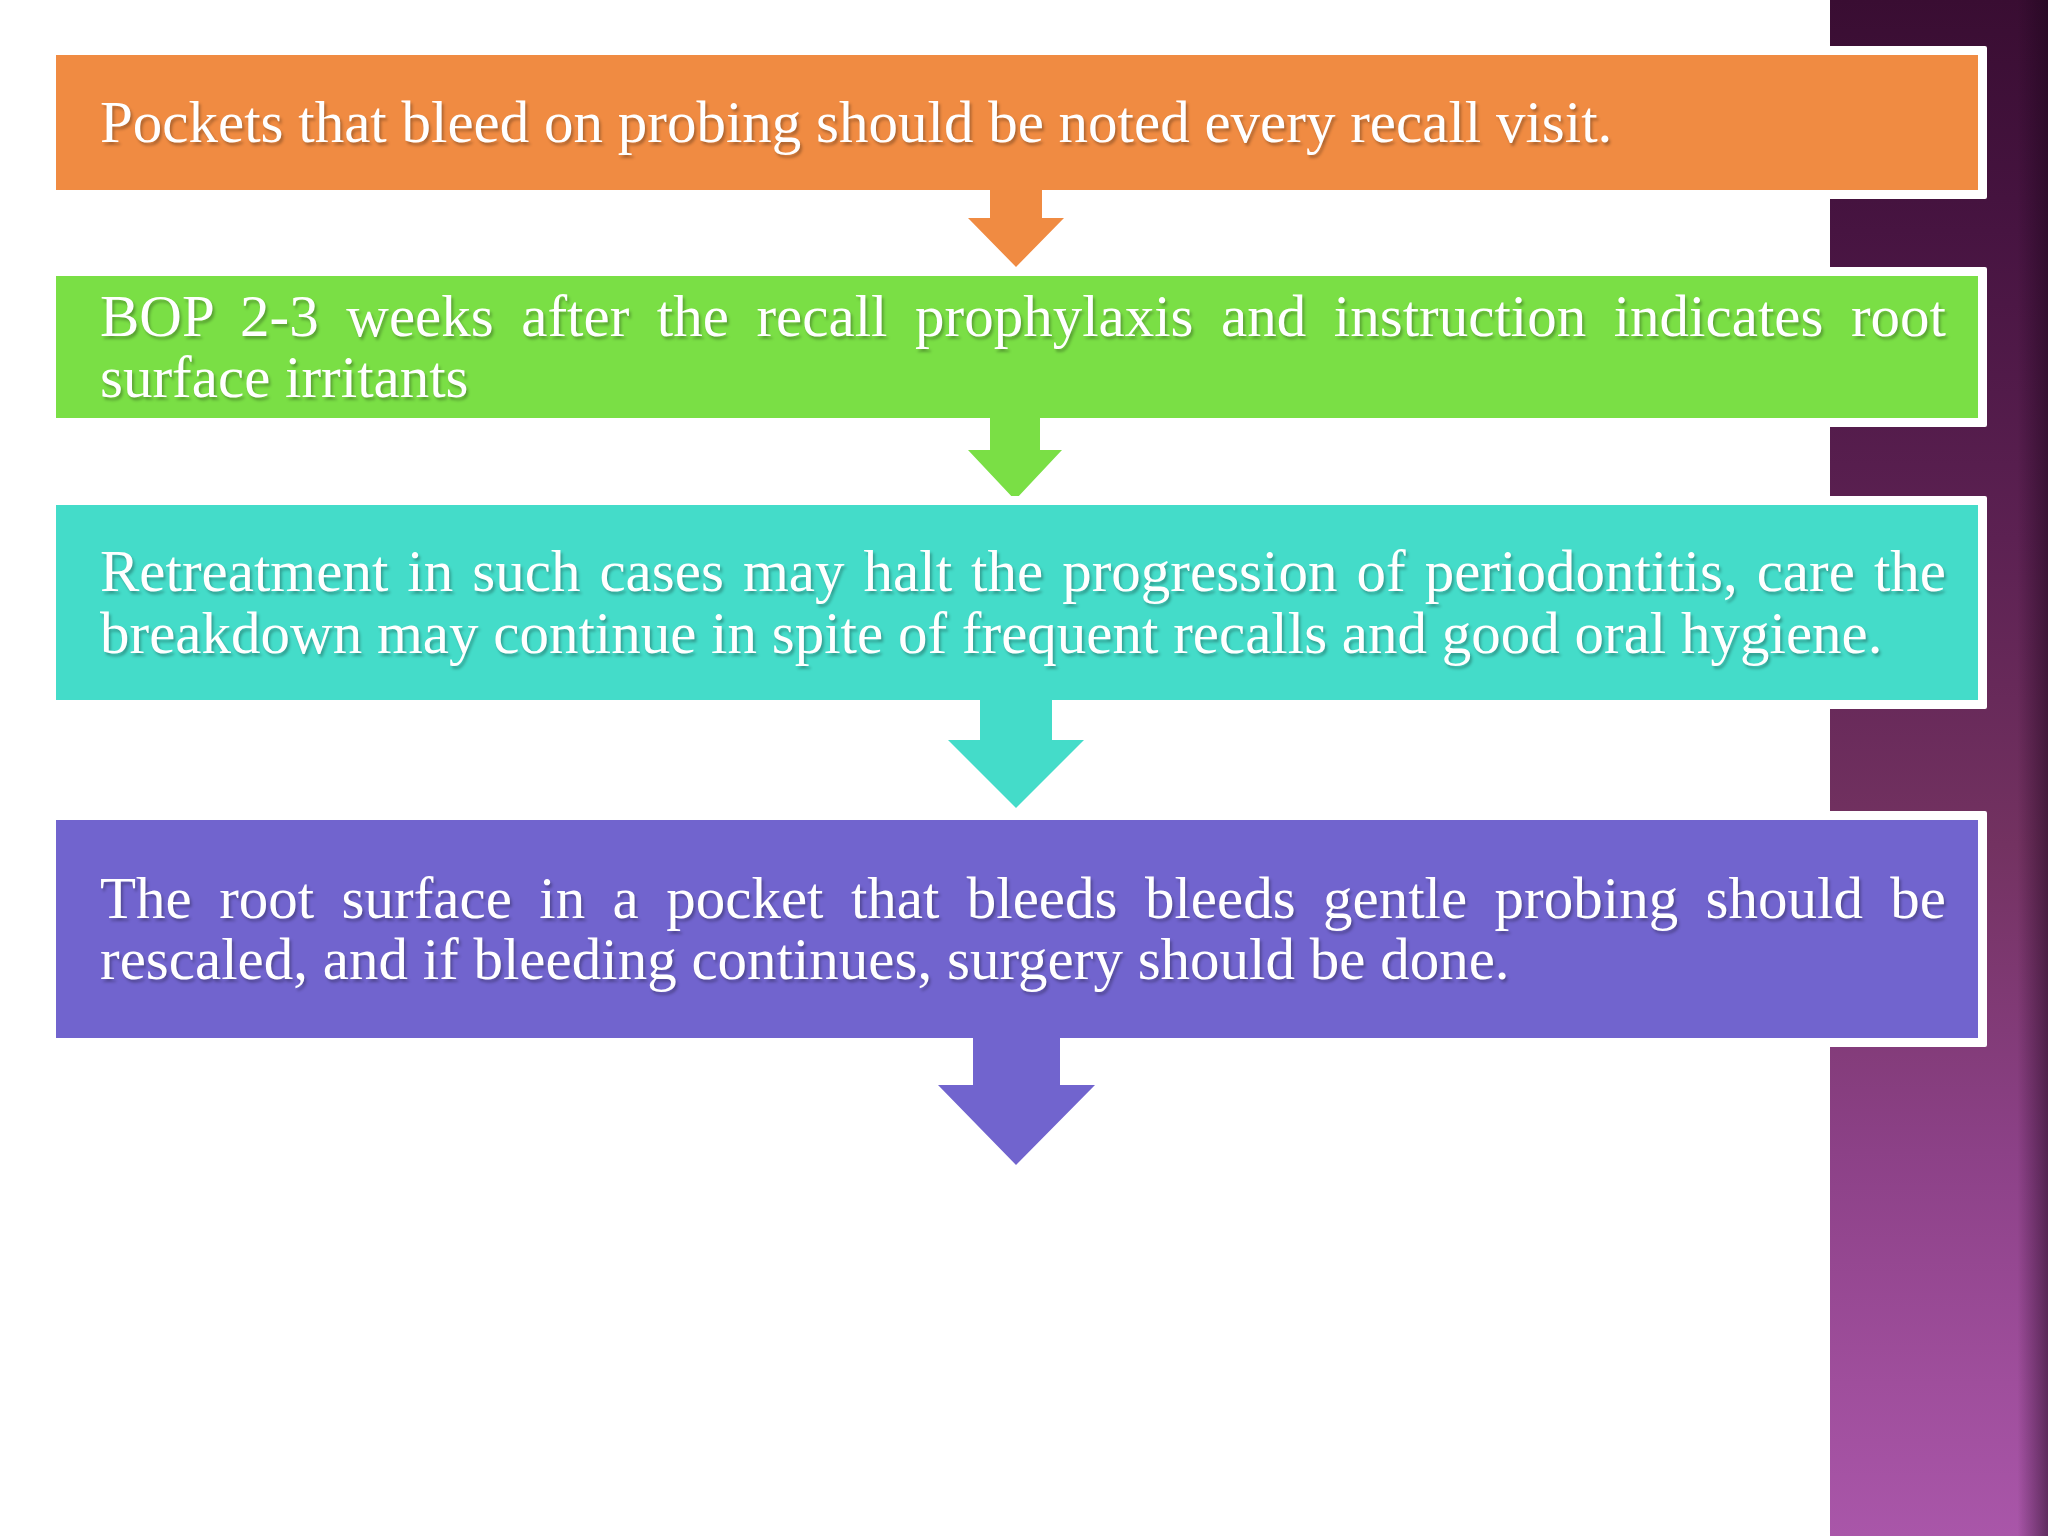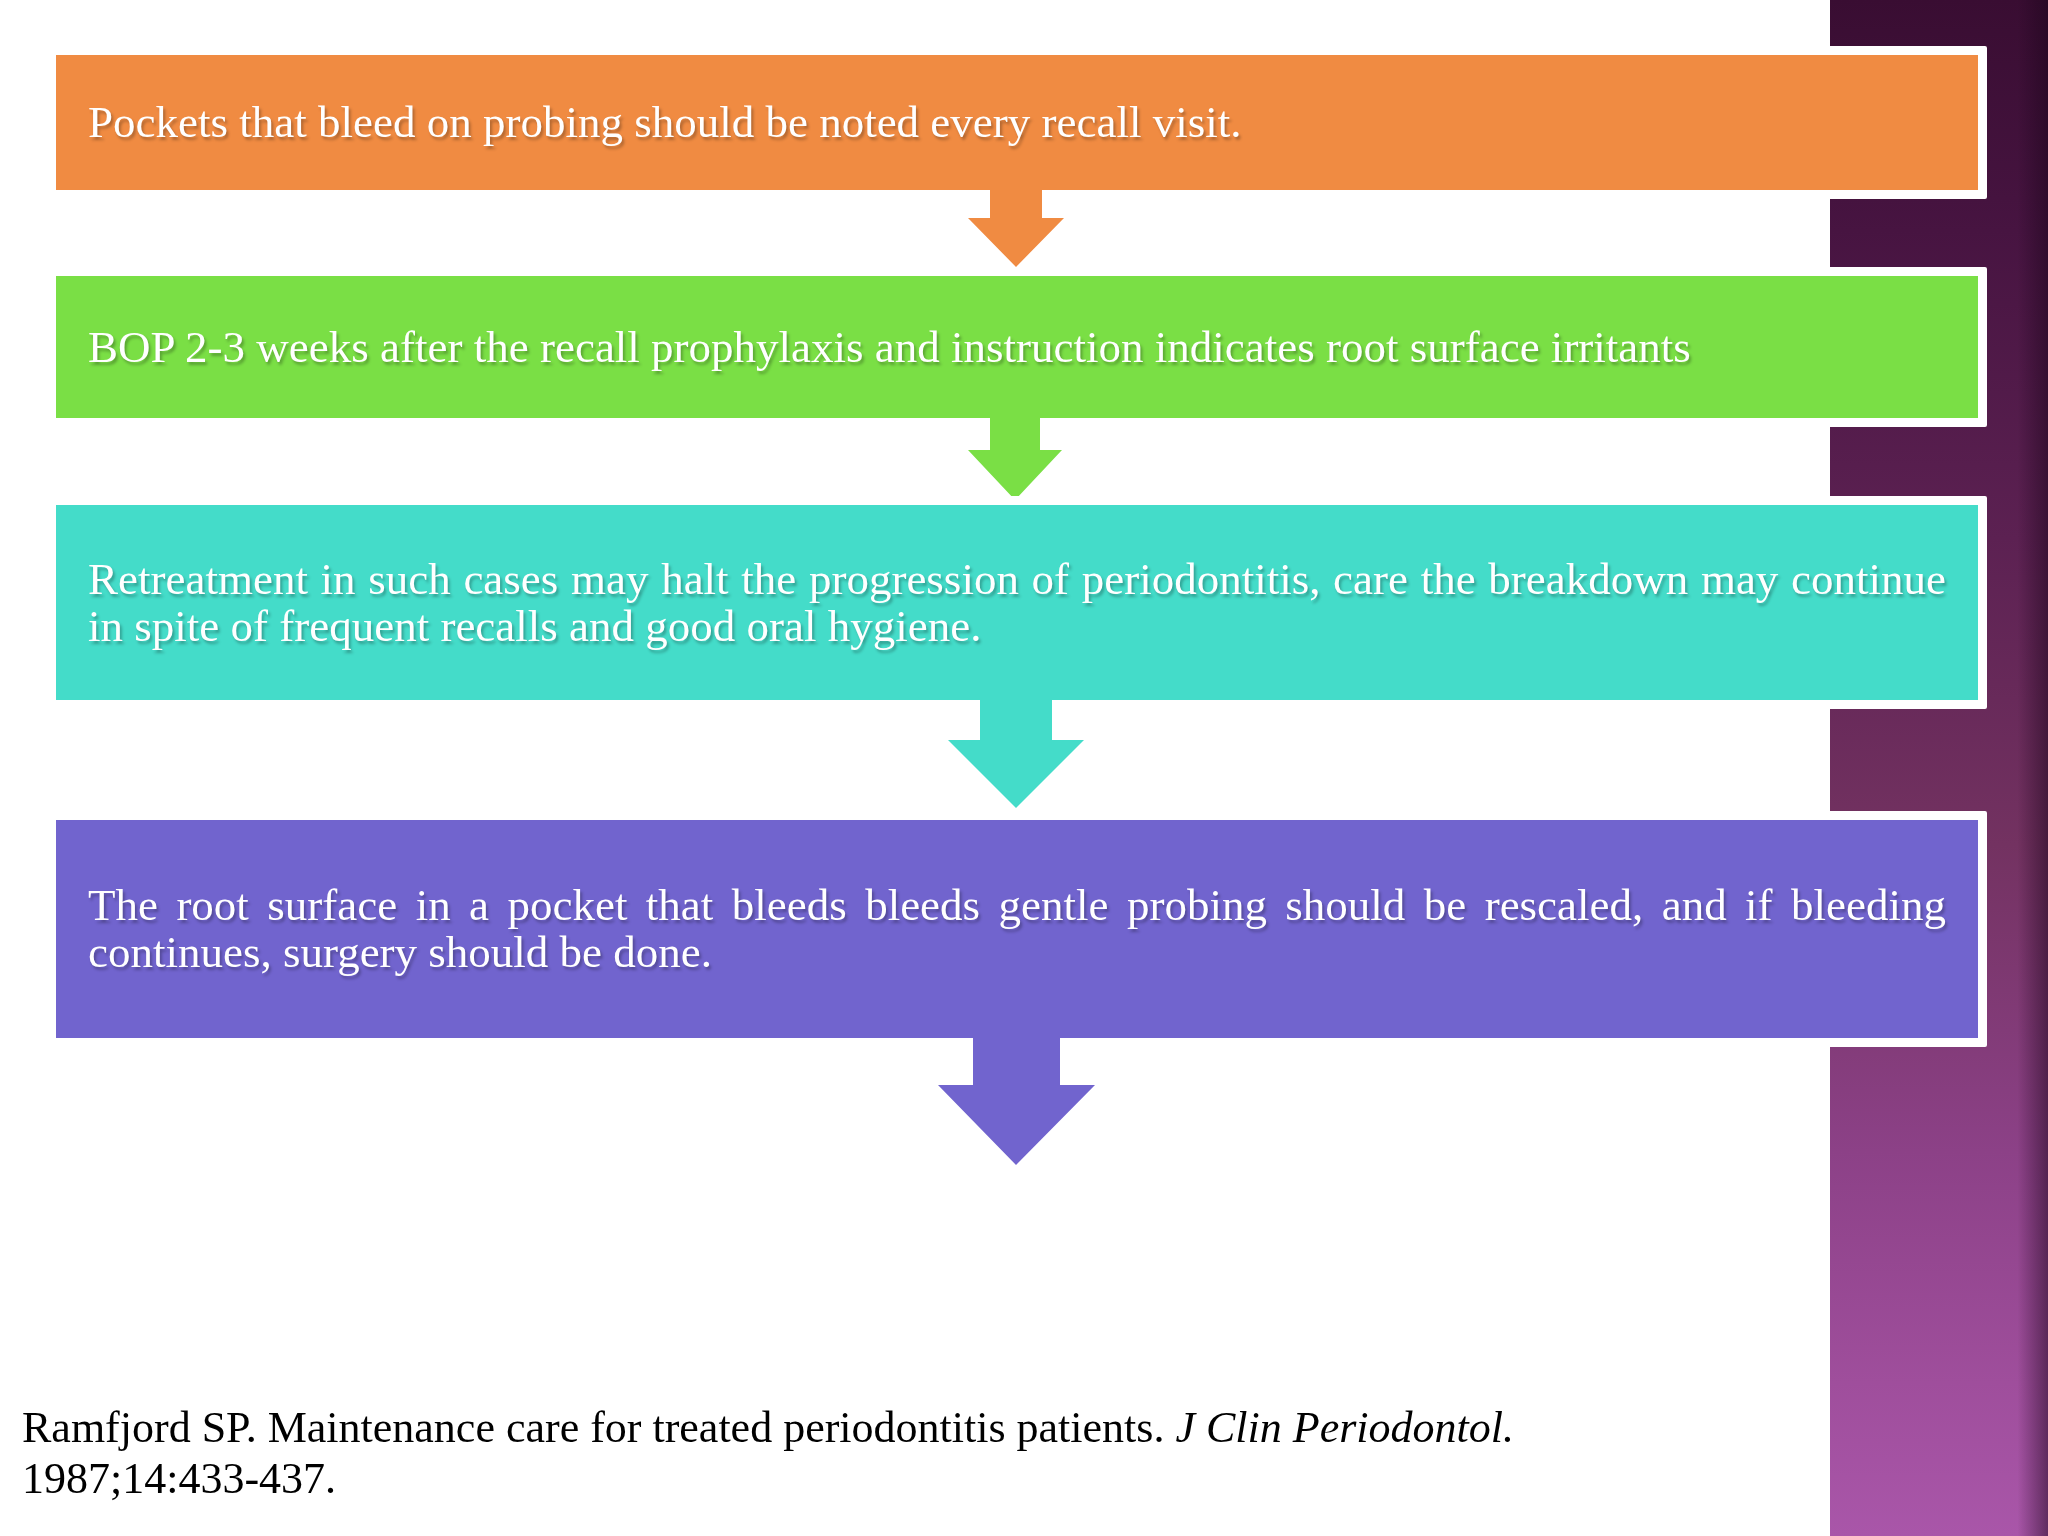--- a/index.html
+++ b/index.html
@@ -32,25 +32,26 @@
     border: 9px solid #ffffff;
     border-radius: 2px;
     box-sizing: border-box;
     display: flex;
     flex-direction: column;
     justify-content: center;
     color: #ffffff;
   }
   .flow-box .box-text {
     padding: 0 32px;
-    font-size: 45px;
+    font-size: 59px;
     line-height: 1.04;
     text-align: justify;
     text-justify: inter-word;
     text-shadow: 2px 3px 3px rgba(0,0,0,0.28);
+    margin-left: 12px;
   }
   .flow-arrow { position: absolute; display: block; }
   .flow-arrow polygon {
     stroke: #ffffff;
     stroke-width: 7;
     stroke-linejoin: round;
     paint-order: stroke;
   }
   .citation {
     position: absolute;
@@ -103,18 +104,14 @@
   </svg>
 
   <div class="flow-box box-4" style="background-color: rgb(113, 100, 206);">
     <div class="box-text">The root surface in a pocket that bleeds bleeds gentle probing should be rescaled, and if bleeding continues, surgery should be done.</div>
   </div>
 
   <svg class="flow-arrow arrow-4" width="173" height="135" viewBox="0 0 173 135">
     <polygon points="43,-8 130,-8 130,47 165,47 86,127 8,47 43,47" fill="#7164CE"></polygon>
   </svg>
 
-  <div class="citation">
-    <span>Ramfjord SP. Maintenance care for treated periodontitis patients. </span><em>J Clin Periodontol.</em><br>
-    <span>1987;14:433-437.</span>
-  </div>
 
 </div>
 
 </body></html>

